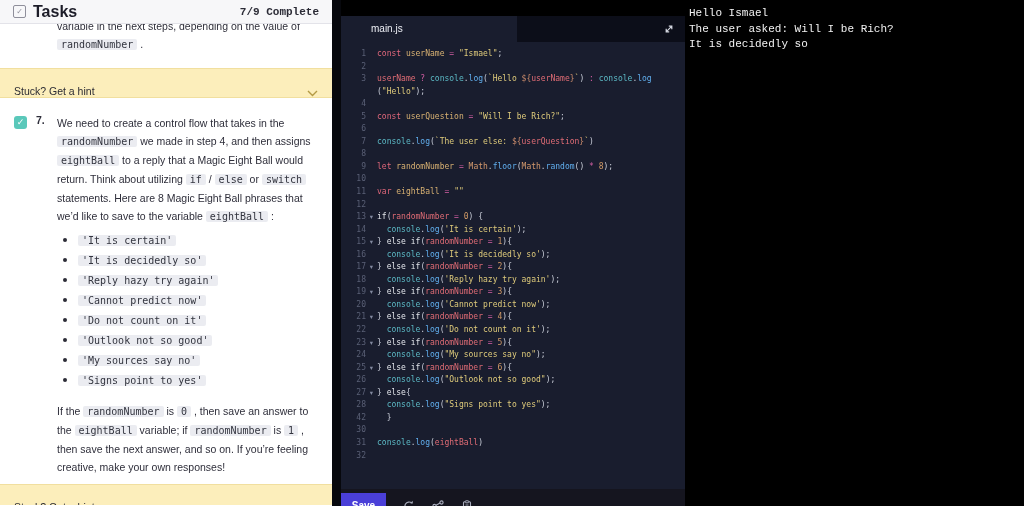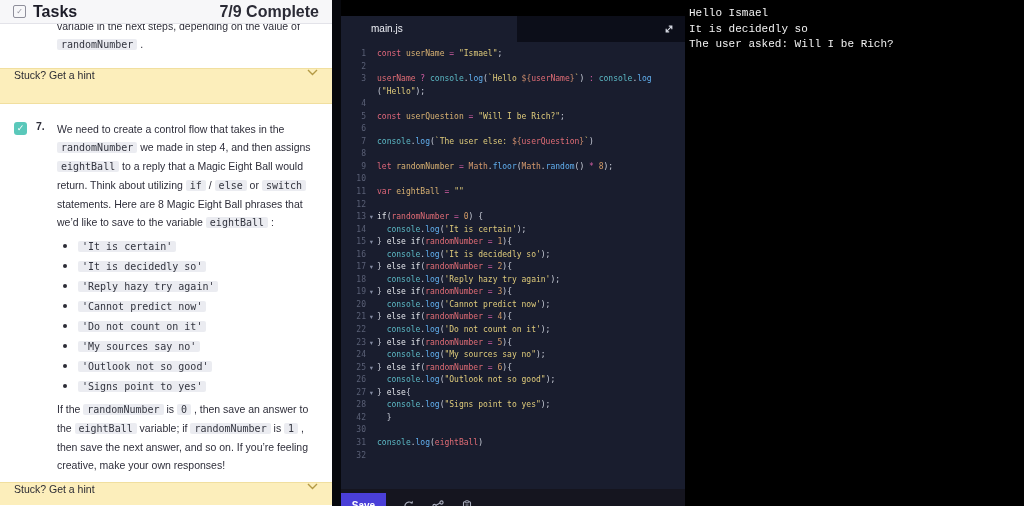--- a/index.html
+++ b/index.html
@@ -6,28 +6,28 @@
   .app{position:relative;width:1024px;height:506px;overflow:hidden;
        font-family:"Liberation Sans",sans-serif;}
 
   
   .tasks-panel{position:absolute;left:0;top:0;width:332px;height:506px;background:#fff;}
   .tasks-header{height:24px;background:#f7f7f9;border-bottom:1px solid #e3e3e9;
     display:flex;align-items:center;padding:0 13px;box-sizing:border-box;}
   .tasks-header .hdr-cb{width:11px;height:11px;border:1.4px solid #8f8f9b;border-radius:2px;
     color:#8f8f9b;font-size:8px;line-height:11px;text-align:center;margin-right:7px;}
   .tasks-title{font-size:16px;font-weight:bold;color:#1c1c28;}
-  .tasks-progress{margin-left:auto;font-size:16px;font-weight:bold;color:#2b2b36;}
+  .tasks-progress{margin-left:auto;font-size:11px;font-weight:bold;color:#2b2b36;font-family:Liberation Mono, monospace;}
   .panel-body{position:relative;height:481px;overflow:hidden;font-size:10.5px;color:#2e2e3a;}
   .para{line-height:18px;margin:0;}
   .clipped-para{margin:-7px 14px 0 57px;}
   .chip{font-family:"DejaVu Sans Mono",monospace;font-size:10px;background:#ebecf1;
     color:#33353f;padding:0px 4px;border-radius:2px;white-space:nowrap;}
-  .hint-bar{height:36px;background:#fceebb;border-top:1px solid #f1df9f;border-bottom:1px solid #f1df9f;
-    display:flex;align-items:flex-start;padding:0 14px;box-sizing:border-box;cursor:pointer;}
+  .hint-bar{height:30px;background:#fceebb;border-top:1px solid #f1df9f;border-bottom:1px solid #f1df9f;
+    display:flex;align-items:flex-end;padding:0 14px;box-sizing:border-box;cursor:pointer;}
   .hint-label{font-size:10.5px;color:#2b2b33;}
   .hint-chev{margin-left:auto;}
   .task{display:flex;padding:0 14px;}
   .task-cb{width:13px;height:13px;border-radius:3px;flex:0 0 13px;margin-top:2px;
     color:#fff;font-size:9px;line-height:13px;text-align:center;}
   .cb-done{background:#5ac8ba;}
   .cb-todo{background:#cbd5f6;}
   .task-num{width:21px;margin-left:9px;font-weight:bold;flex:0 0 21px;}
   .task-body{flex:1;min-width:0;}
   .phrase-list{list-style:none;margin:4px 0 0 0;padding:0;}
@@ -105,32 +105,32 @@
               <li>
                 <span class="dot"></span>
                 <span class="chip">'Cannot predict now'</span>
               </li>
               <li>
                 <span class="dot"></span>
                 <span class="chip">'Do not count on it'</span>
               </li>
               <li>
                 <span class="dot"></span>
+                <span class="chip">'Outlook not so good'</span>
+              </li>
+              <li>
+                <span class="dot"></span>
                 <span class="chip">'My sources say no'</span>
               </li>
               <li>
                 <span class="dot"></span>
-                <span class="chip">'Outlook not so good'</span>
-              </li>
-              <li>
-                <span class="dot"></span>
                 <span class="chip">'Signs point to yes'</span>
               </li>
             </ul>
-          <p class="para" style="margin-top:4px;">If the <span class="chip">randomNumber</span> is <span class="chip">0</span> , then save an answer to the <span class="chip">eightBall</span> variable; if <span class="chip">randomNumber</span> is <span class="chip">1</span> , then save the next answer, and so on. If you’re feeling creative, make your own responses!</p>
+          <p class="para" style="margin-top:12px;">If the <span class="chip">randomNumber</span> is <span class="chip">0</span> , then save an answer to the <span class="chip">eightBall</span> variable; if <span class="chip">randomNumber</span> is <span class="chip">1</span> , then save the next answer, and so on. If you’re feeling creative, make your own responses!</p>
         </div>
       </div>
 
       <div class="hint-bar" style="margin-top:8px;">
         <span class="hint-label">Stuck? Get a hint</span>
         <svg class="hint-chev" width="11" height="7" viewBox="0 0 11 7">
             <polyline points="1,1 5.5,5.5 10,1" fill="none" stroke="#b49a45" stroke-width="1.4"></polyline>
           </svg>
       </div>
 
@@ -339,17 +339,17 @@
             <rect x="2.5" y="1.8" width="7" height="9" rx="1" fill="none" stroke="#a9adbd" stroke-width="1.1"></rect>
             <rect x="4.3" y="0.8" width="3.4" height="2" rx="0.5" fill="#15151f" stroke="#a9adbd" stroke-width="1"></rect>
             <path d="M4.5 5 h3 M4.5 7 h3" stroke="#a9adbd" stroke-width="0.9"></path>
           </svg>
       </span>
     </div>
   </section>
 
   <section class="console-panel" id="console-panel">
       <div class="console-line">Hello Ismael</div>
+      <div class="console-line">The user asked: Will I be Rich?</div>
       <div class="console-line">It is decidedly so</div>
-      <div class="console-line">The user asked: Will I be Rich?</div>
     </section>
 
 </div>
 
 </body></html>

